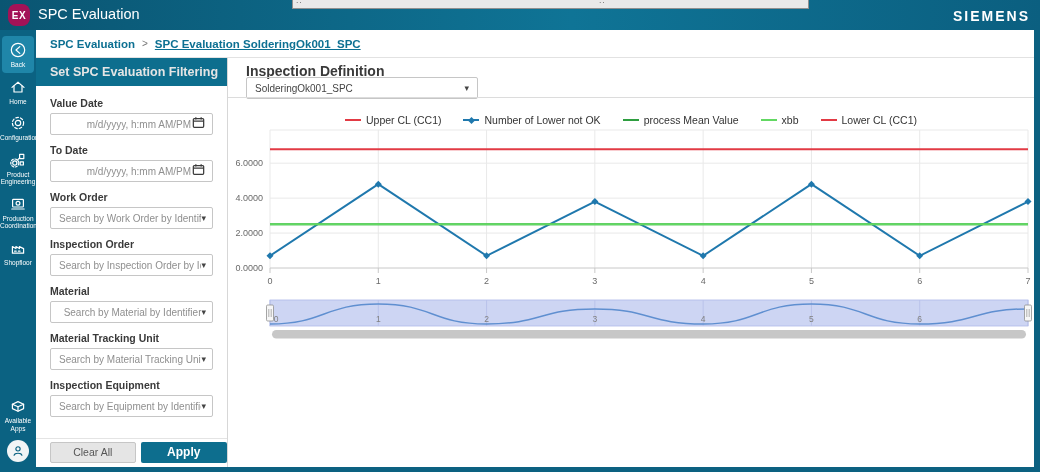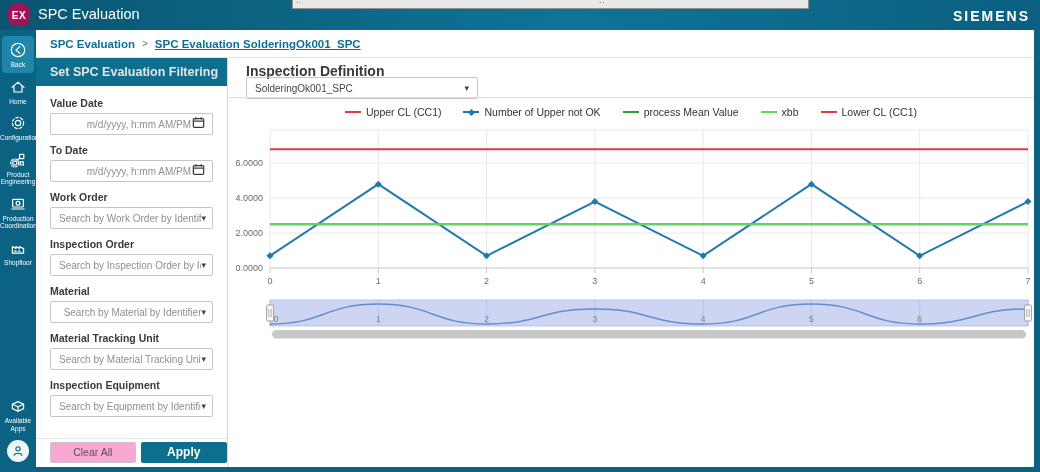--- a/index.html
+++ b/index.html
@@ -47,33 +47,33 @@
     display:flex; align-items:center; padding-left:14px; }
   .filter-body { padding:2px 14px 0 14px; }
   .f-label { font-size:10.5px; font-weight:bold; color:#3a3a3a; margin:9px 0 4px; }
   .f-control { height:22px; border:1px solid #c6c6c6; border-radius:2px; background:#fff; display:flex;
     align-items:center; padding:0 6px 0 8px; cursor:pointer;text-align:right; }
   .f-ph { flex:1; font-size:10px; color:#8f8f8f; white-space:nowrap; overflow:hidden; }
   .f-caret { font-size:9px; color:#444; }
   .f-cal svg { width:15px; height:15px; stroke:#3c3c3c; fill:none; stroke-width:1.5; }
   .filter-footer { position:absolute; bottom:0; left:0; width:100%; height:29px; border-top:1px solid #e4e4e4;
     display:flex; align-items:center; padding:0 0 2px 14px; gap:5px; }
-  .btn-clear { width:86px; height:21px; background:#f9a8d4; border:1px solid #c6c6c6; border-radius:2px;
+  .btn-clear { width:86px; height:21px; background:#e5e5e5; border:1px solid #c6c6c6; border-radius:2px;
     font-size:10.5px; color:#555; cursor:pointer; font-family:inherit; }
   .btn-apply { width:87px; height:21px; background:#0d6e8e; border:none; border-radius:2px; font-size:12px;
     color:#fff; font-weight:bold; cursor:pointer; font-family:inherit; }
 
   
   .main { position:absolute; left:228px; top:58px; width:806px; height:409px; background:#fff; }
   .insp-label { position:absolute; left:18px; top:5px; font-size:14px; font-weight:bold; color:#3a3a3a; }
   .insp-select { position:absolute; left:18px; top:19px; width:232px; height:22px; border:1px solid #c6c6c6;
     border-radius:2px; display:flex; align-items:center; padding:0 8px; cursor:pointer; }
   .insp-value { flex:1; font-size:10px; color:#444; }
   .main-divider { position:absolute; left:0; top:39px; width:100%; border-top:1px solid #dcdcdc; }
-  .legend { position:absolute; left:0; top:48px; width:100%; display:flex; justify-content:center; gap:22px; }
+  .legend { position:absolute; left:0; top:56px; width:100%; display:flex; justify-content:center; gap:22px; }
   .legend-item { display:flex; align-items:center; gap:5px; cursor:pointer; }
   .legend-marker { position:relative; width:16px; height:8px; }
   .legend-line { position:absolute; left:0; top:3px; width:16px; height:2px; }
   .legend-diamond { position:absolute; left:5.5px; top:1.5px; width:5px; height:5px; transform:rotate(45deg); }
   .legend-label { font-size:10.5px; color:#333; }
   .chart-wrap { position:absolute; left:10px; top:67px; width:796px; height:225px; }
   svg.chart { overflow:visible; }
 </style>
 </head>
 <body>
@@ -226,21 +226,21 @@
           <span class="legend-marker">
             <span class="legend-line" style="background:#e23a44"></span>
           </span>
           <span class="legend-label">Upper CL (CC1)</span>
         </span>
         <span class="legend-item">
           <span class="legend-marker">
             <span class="legend-line" style="background:#1f78ad"></span>
             <span class="legend-diamond" style="background:#1f78ad"></span>
           </span>
-          <span class="legend-label">Number of Upper not OK</span>
+          <span class="legend-label">Number of Lower not OK</span>
         </span>
         <span class="legend-item">
           <span class="legend-marker">
             <span class="legend-line" style="background:#2e9e40"></span>
           </span>
           <span class="legend-label">process Mean Value</span>
         </span>
         <span class="legend-item">
           <span class="legend-marker">
             <span class="legend-line" style="background:#62d862"></span>

